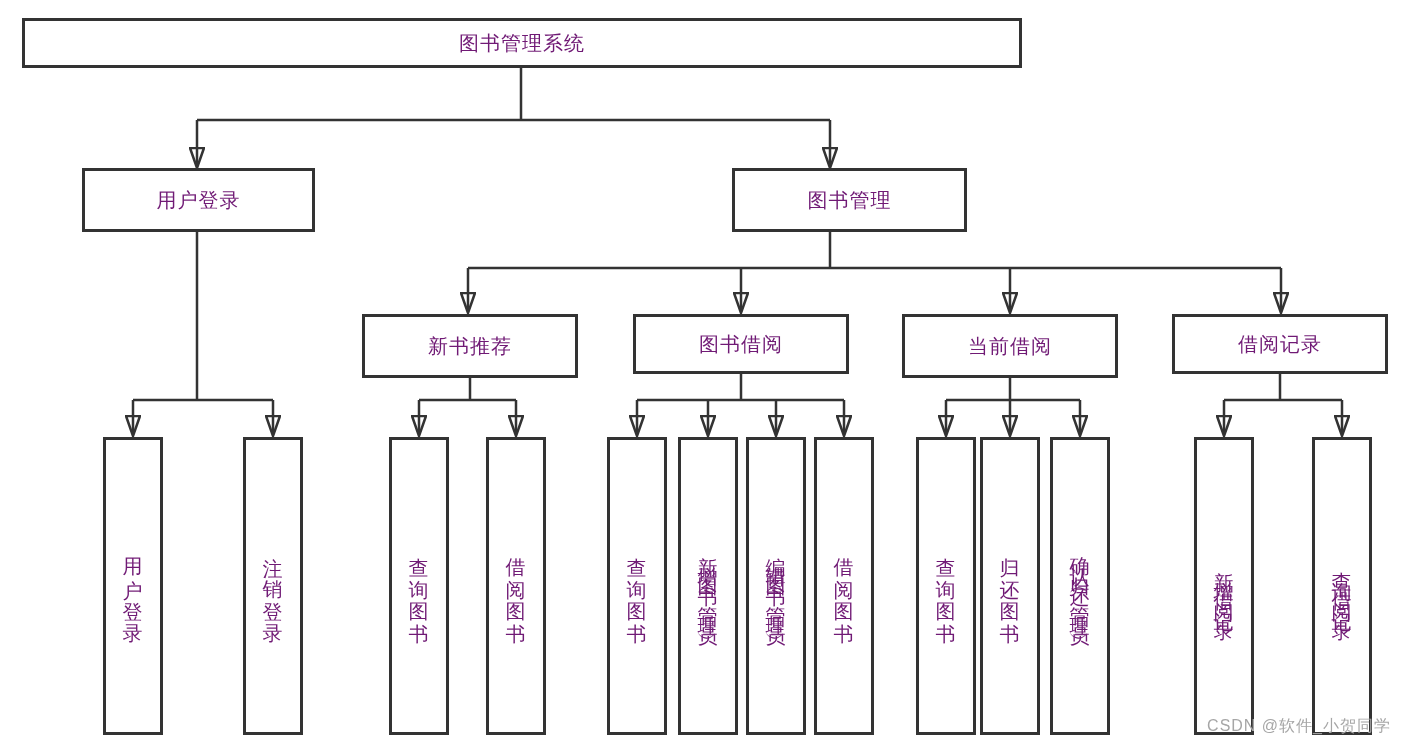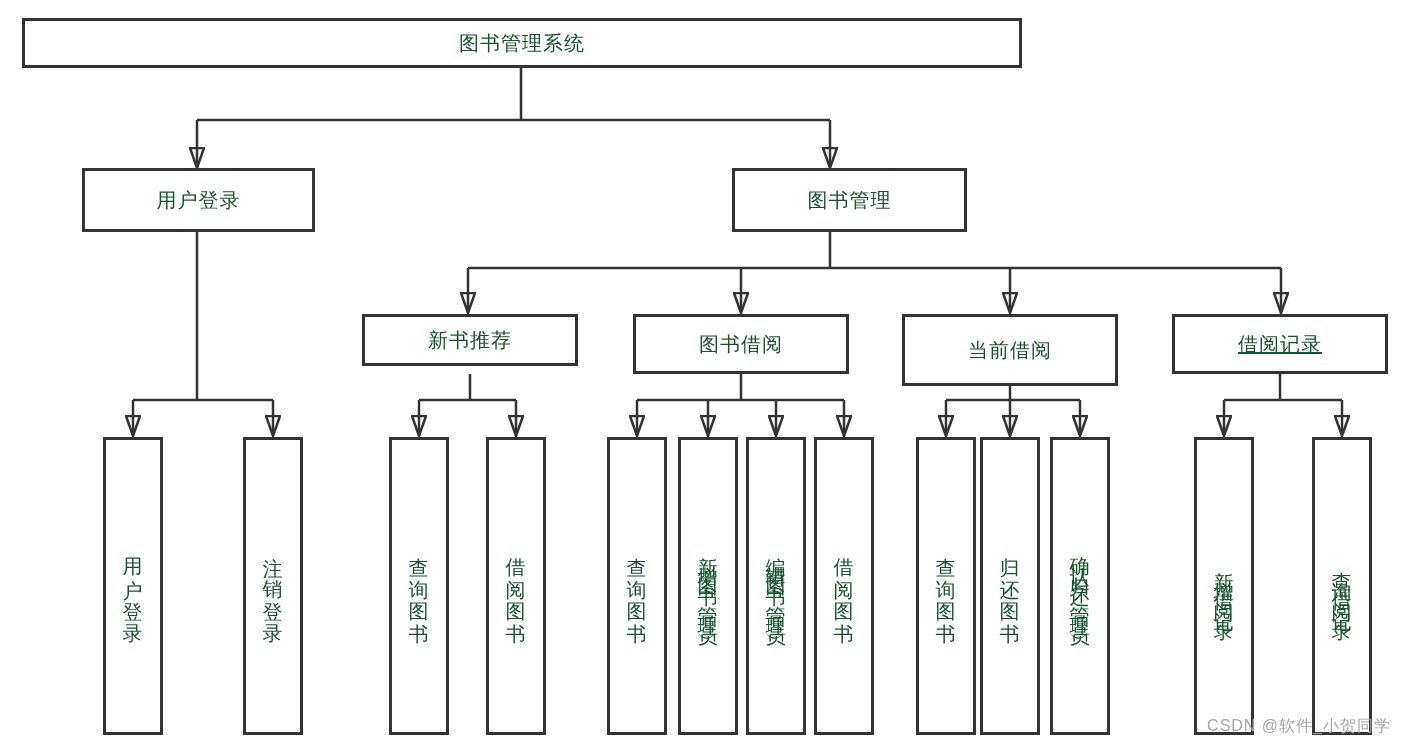--- a/index.html
+++ b/index.html
@@ -11,41 +11,41 @@
     overflow:hidden;
   }
   .wires{position:absolute;left:0;top:0;z-index:1;}
   .wires path{stroke:#333333;stroke-width:2.5;fill:none;}
   .node{
     position:absolute;
     box-sizing:border-box;
     background:#ffffff;
     border:3px solid #333333;
     display:flex;align-items:center;justify-content:center;
-    color:#14532d;
+    color:#701a75;
     z-index:2;
   }
   .node.h span{font-size:20px;letter-spacing:1px;white-space:nowrap;}
   .node.v{width:60px;top:437px;height:298px;}
   .node.v span{
     writing-mode:vertical-rl;
     font-size:20px;
     letter-spacing:22px;
     line-height:1;
     white-space:nowrap;
   }
   .node.v span.long{letter-spacing:10px;}
   
   .n-root {left:22px;  top:18px;  width:1000px;height:50px;}
   .n-login{left:82px;  top:168px; width:233px; height:64px;}
   .n-mgmt {left:732px; top:168px; width:235px; height:64px;}
-  .n-l3a  {left:362px; top:314px; width:216px; height:52px;}
+  .n-l3a  {left:362px; top:314px; width:216px; height:64px;}
   .n-l3b  {left:633px; top:314px; width:216px; height:60px;justify-content:center;}
-  .n-l3c  {left:902px; top:314px; width:216px; height:72px;}
-  .n-l3d  {left:1172px;top:314px; width:216px; height:60px;text-decoration:underline;}
+  .n-l3c  {left:902px; top:314px; width:216px; height:64px;}
+  .n-l3d  {left:1172px;top:314px; width:216px; height:60px;}
   
   .n-g1a{left:103px;} .n-g1b{left:243px;}
   .n-g2a{left:389px;} .n-g2b{left:486px;}
   .n-g3a{left:607px;} .n-g3b{left:678px;} .n-g3c{left:746px;} .n-g3d{left:814px;}
   .n-g4a{left:916px;} .n-g4b{left:980px;} .n-g4c{left:1050px;}
   .n-g5a{left:1194px;} .n-g5b{left:1312px;}
   .watermark{
     position:absolute;
     right:14px;top:716px;
     font-size:16px;

